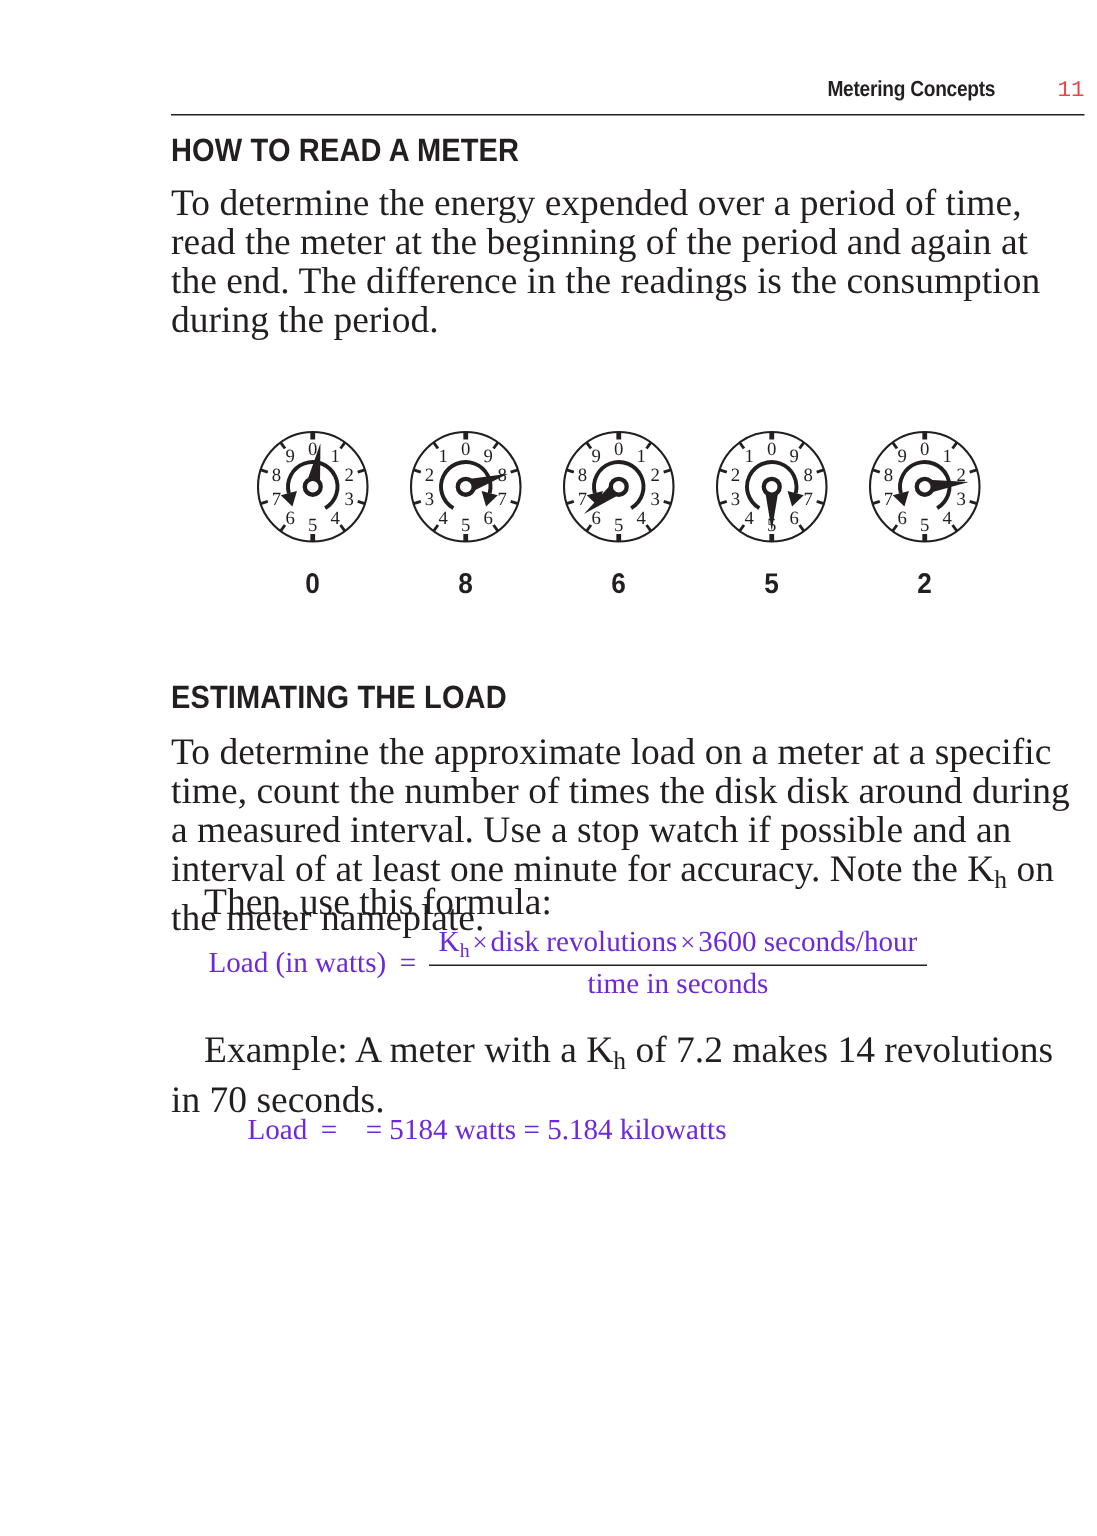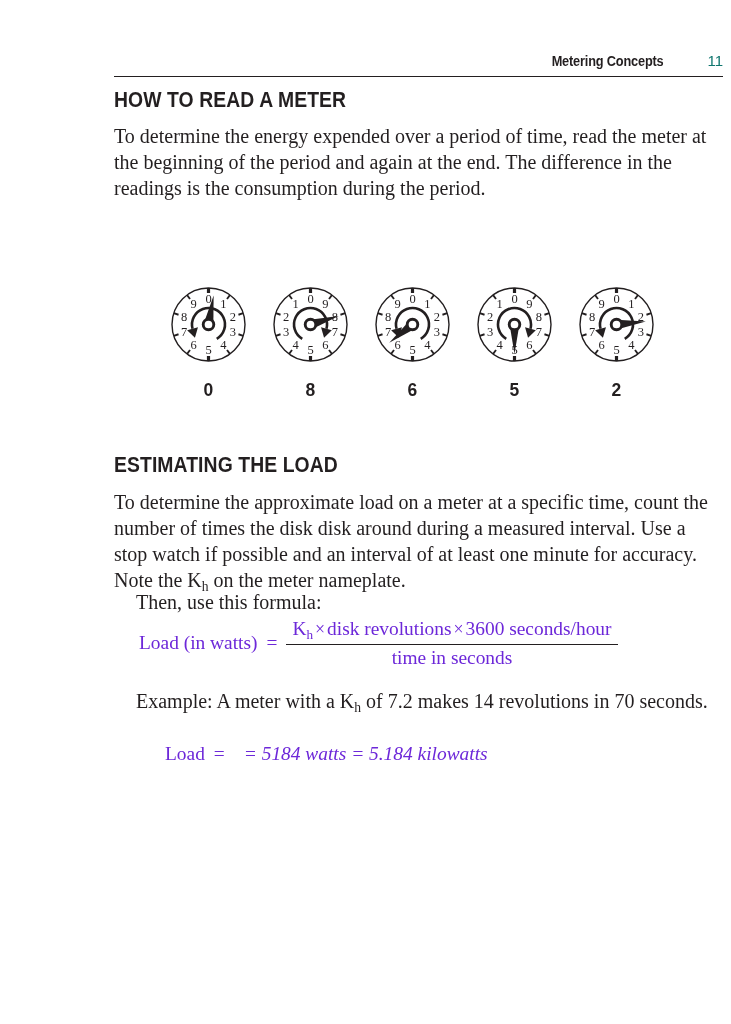--- a/index.html
+++ b/index.html
@@ -19,22 +19,22 @@
     display:flex; align-items:baseline; justify-content:flex-end;
   }
   .runhead-title {
     font-family:"Liberation Sans", sans-serif;
     font-weight:bold; font-size:14.5px;
     letter-spacing:-0.2px;
     transform:scaleX(0.88); transform-origin:right baseline;
     color:#231f20;
   }
   .runhead-page {
-    font-family:Liberation Sans, sans-serif;
-    font-size:15px; color:#0f766e;
+    font-family:Liberation Mono, monospace;
+    font-size:15px; color:#ef4444;
     margin-left:30px; width:22px; text-align:right;
   }
   .head-rule {
     position:absolute; left:67px; top:76px; width:609px; height:1.4px;
     background:#231f20;
   }
 
   
   .h1 {
     position:absolute; left:67px;
@@ -45,21 +45,21 @@
     color:#231f20;
     transform:scaleX(0.90); transform-origin:left center;
     white-space:nowrap;
   }
   #h-read { top:88px; }
   #h-load { top:453px; }
 
   
   .para {
     position:absolute; left:67px; width:600px;
-    font-size:20px;
+    font-size:25px;
     line-height:26.1px;
     color:#231f20;
     text-align:left;
   }
   .indent { text-indent:22px; }
   sub { font-size:0.68em; vertical-align:-0.28em; }
 
   #p1 { top:123px; }
   #p2 { top:201px; }
   #p3 { top:489px; }
@@ -92,21 +92,21 @@
 
   .f-lhs { white-space:nowrap; }
   .f-eq { margin:0 9px; }
   .frac {
     display:inline-flex; flex-direction:column; align-items:center;
     vertical-align:middle;
   }
   .frac-num { padding:0 6px 1px 6px; white-space:nowrap; }
   .frac-bar { height:1.3px; background:#231f20; width:100%; }
   .frac-den { padding:2px 6px 0 6px; white-space:nowrap; }
-  .f-tail { margin-left:10px; white-space:nowrap;font-style:italic; }
+  .f-tail { margin-left:10px; white-space:nowrap; }
   .times { font-size:0.92em; padding:0 2px; }
 </style>
 </head>
 <body>
 
 <div class="page">
 
   <div class="runhead">
     <span class="runhead-title">Metering Concepts</span>
     <span class="runhead-page">11</span>

